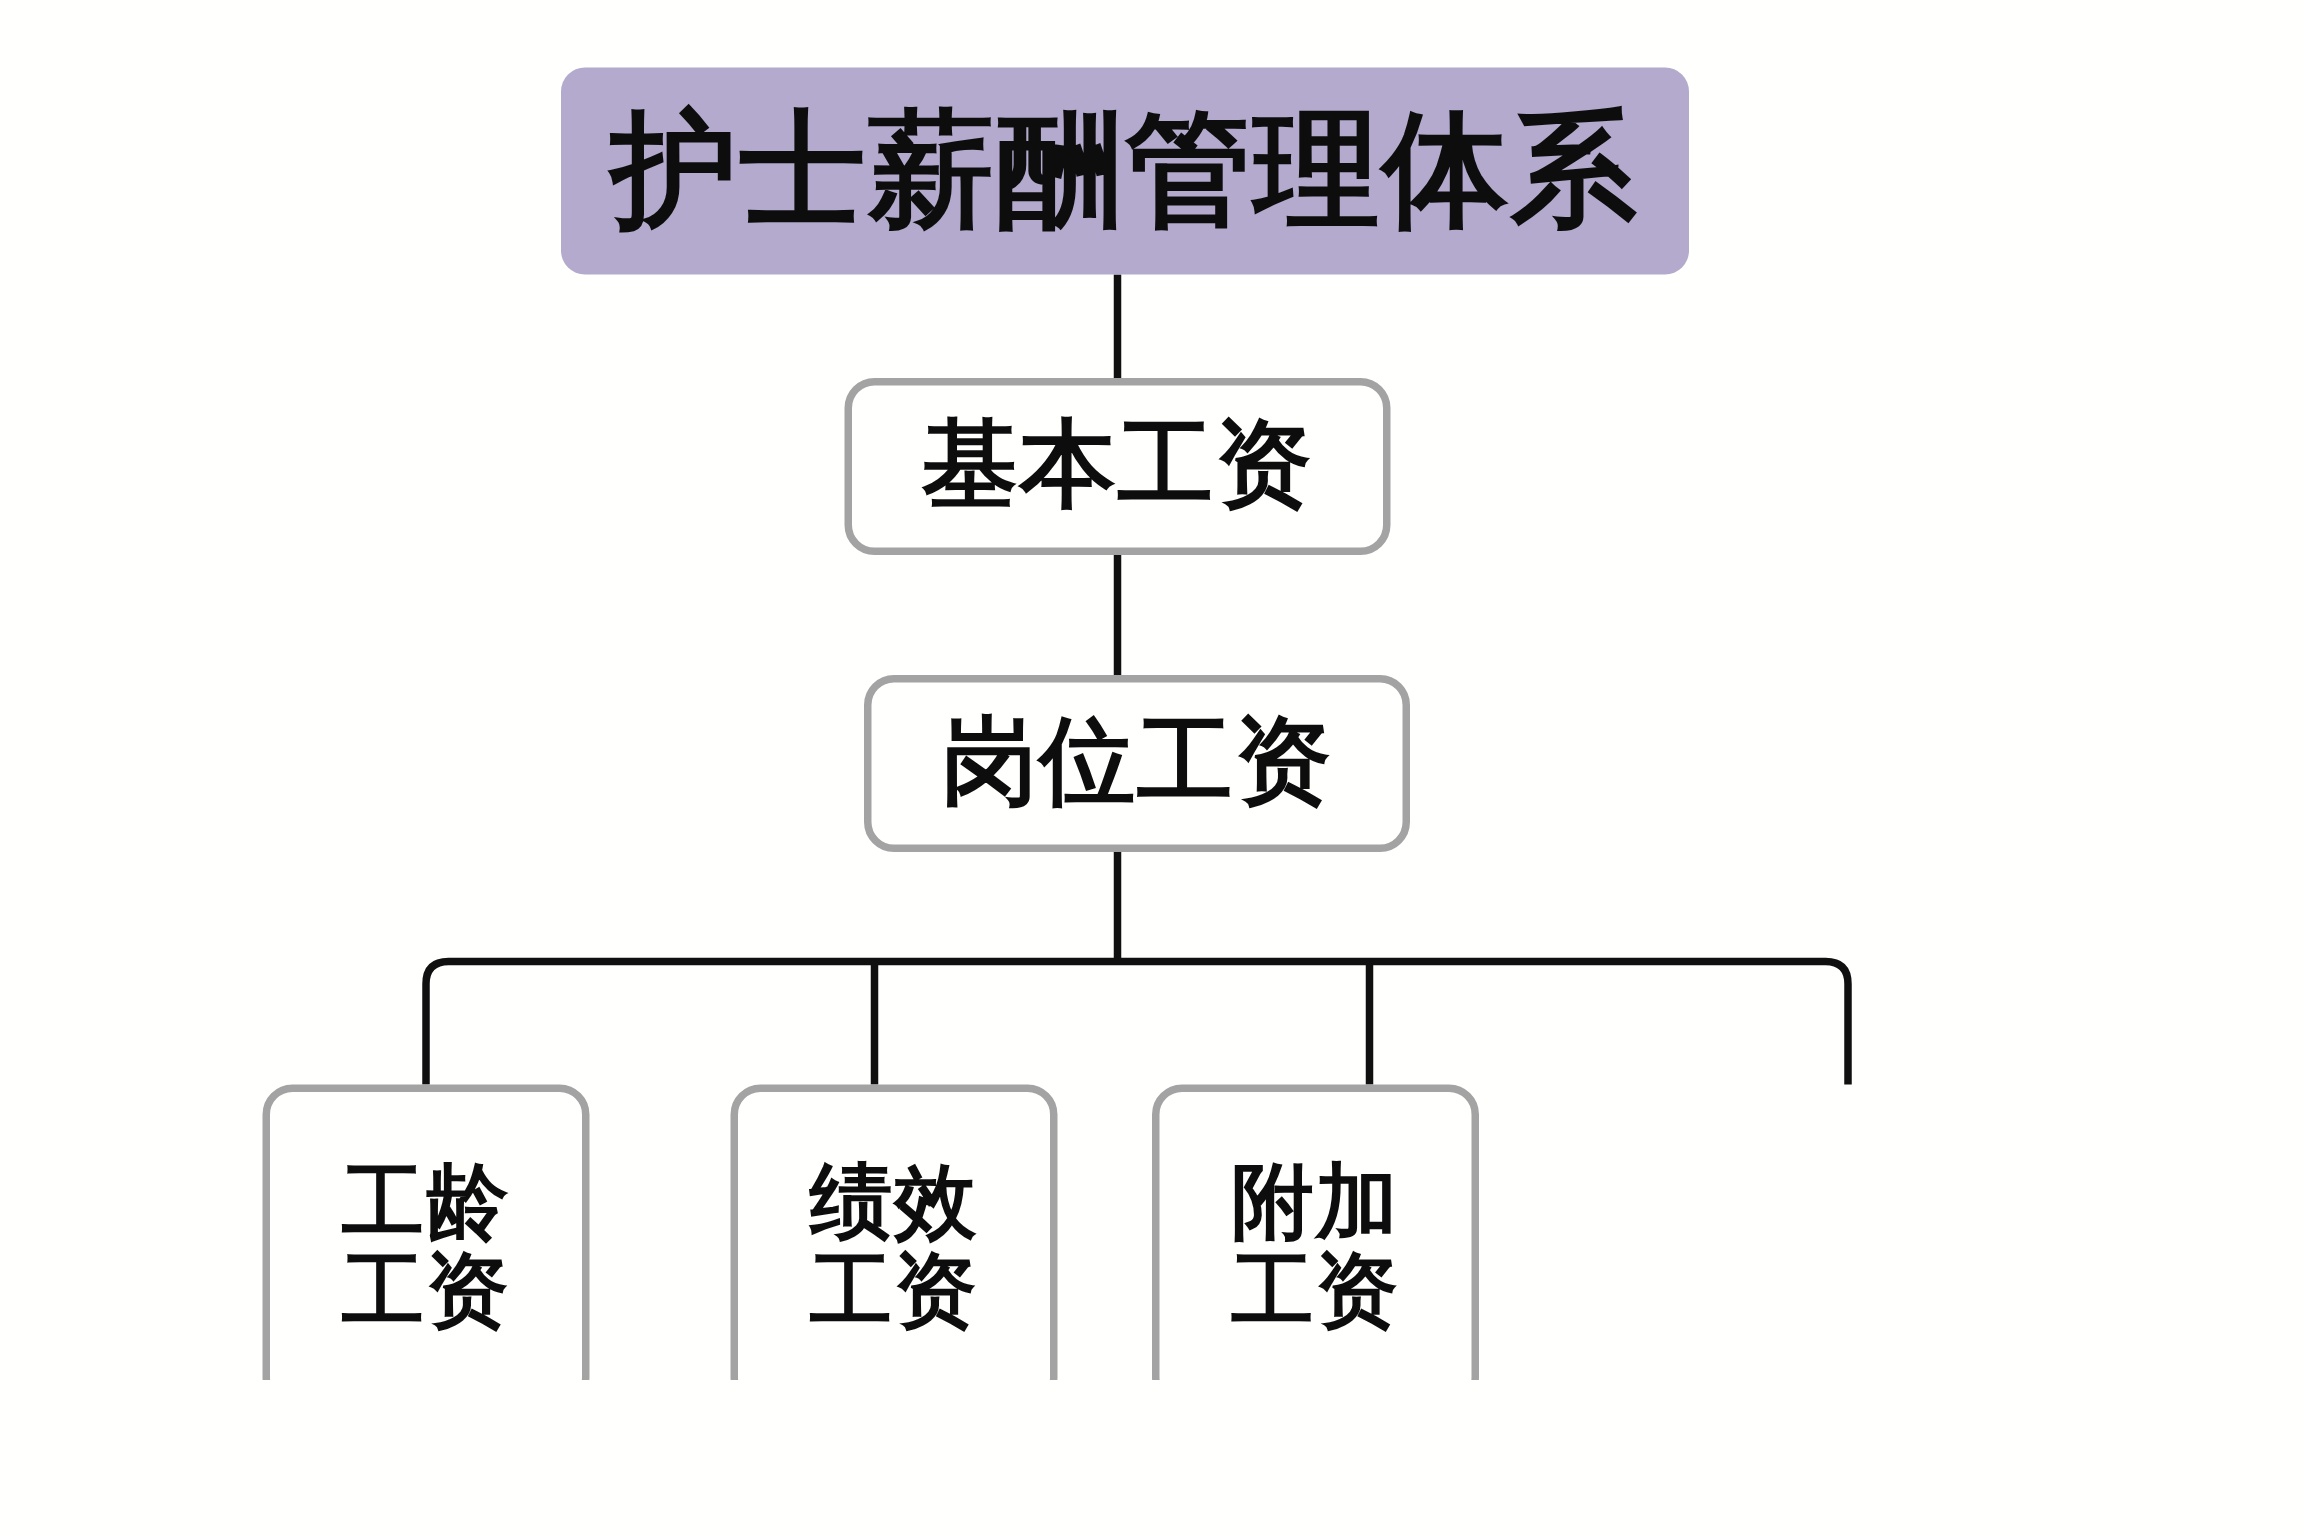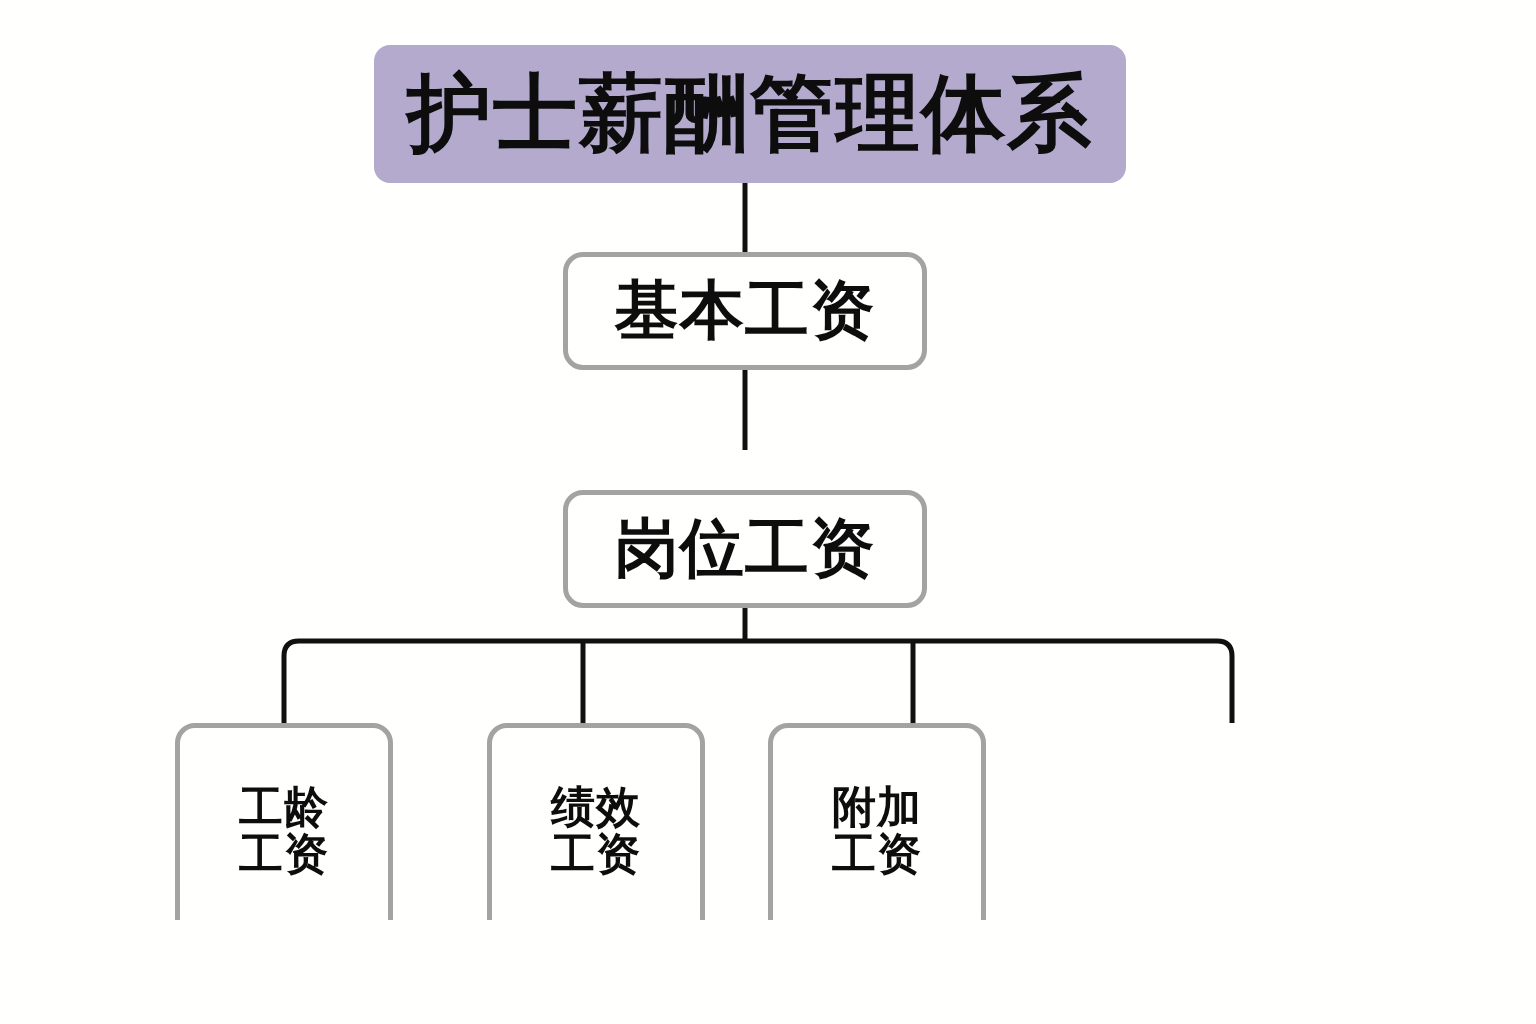--- a/index.html
+++ b/index.html
@@ -56,32 +56,31 @@
     border-radius: 20px;
   }
   .node-basic {
     left: 563px;
     top: 252px;
     width: 364px;
     height: 118px;
     font-size: 64px;
   }
   .node-position {
-    left: 563px;
+    left: 576px;
     top: 450px;
     width: 364px;
     height: 118px;
     font-size: 64px;
-    margin-top: 40px;
   }
   .leaf {
     top: 723px;
     width: 218px;
     height: 215px;
-    font-size: 44px;
+    font-size: 55px;
   }
   .leaf-1 { left: 175px; }
   .leaf-2 { left: 487px; }
   .leaf-3 { left: 768px; }
   .leaf-4 { left: 1118px; }
 </style>
 </head>
 <body>
 
 <div id="canvas">

